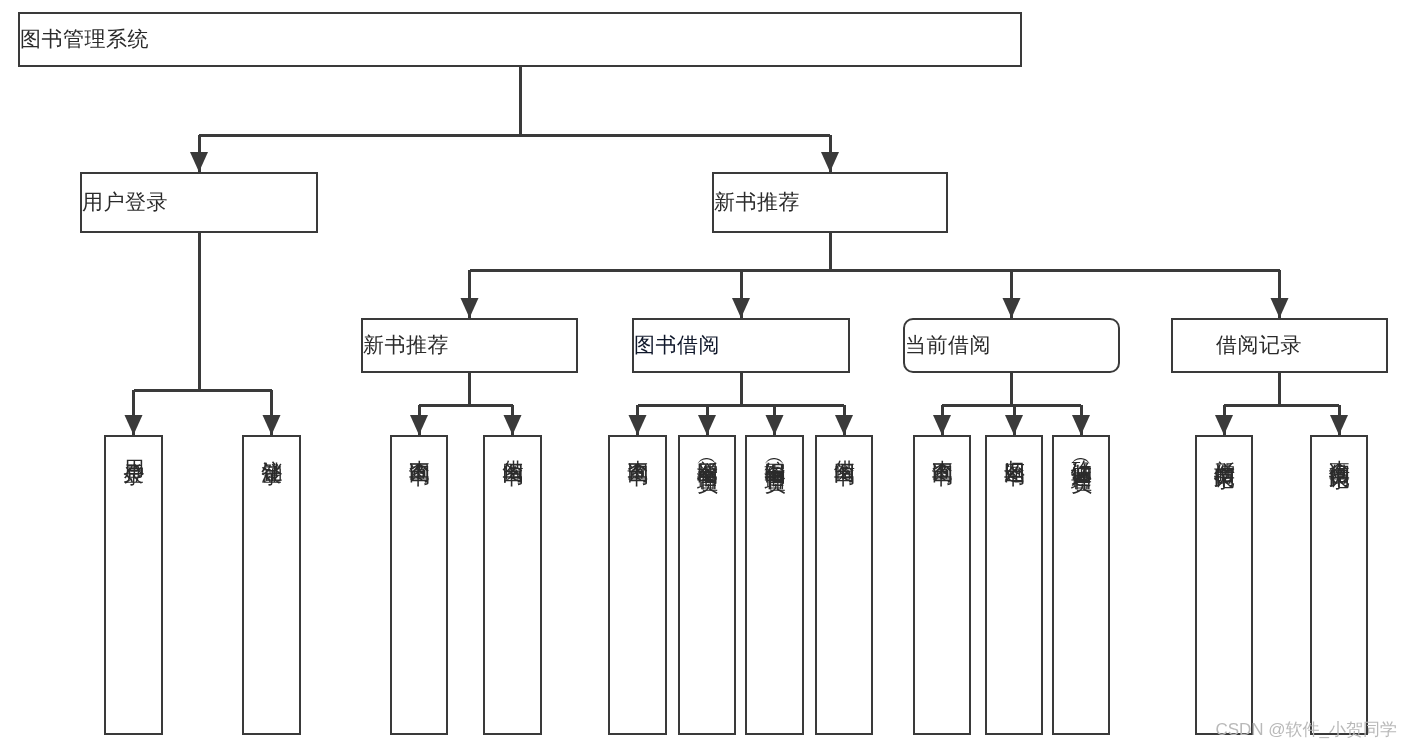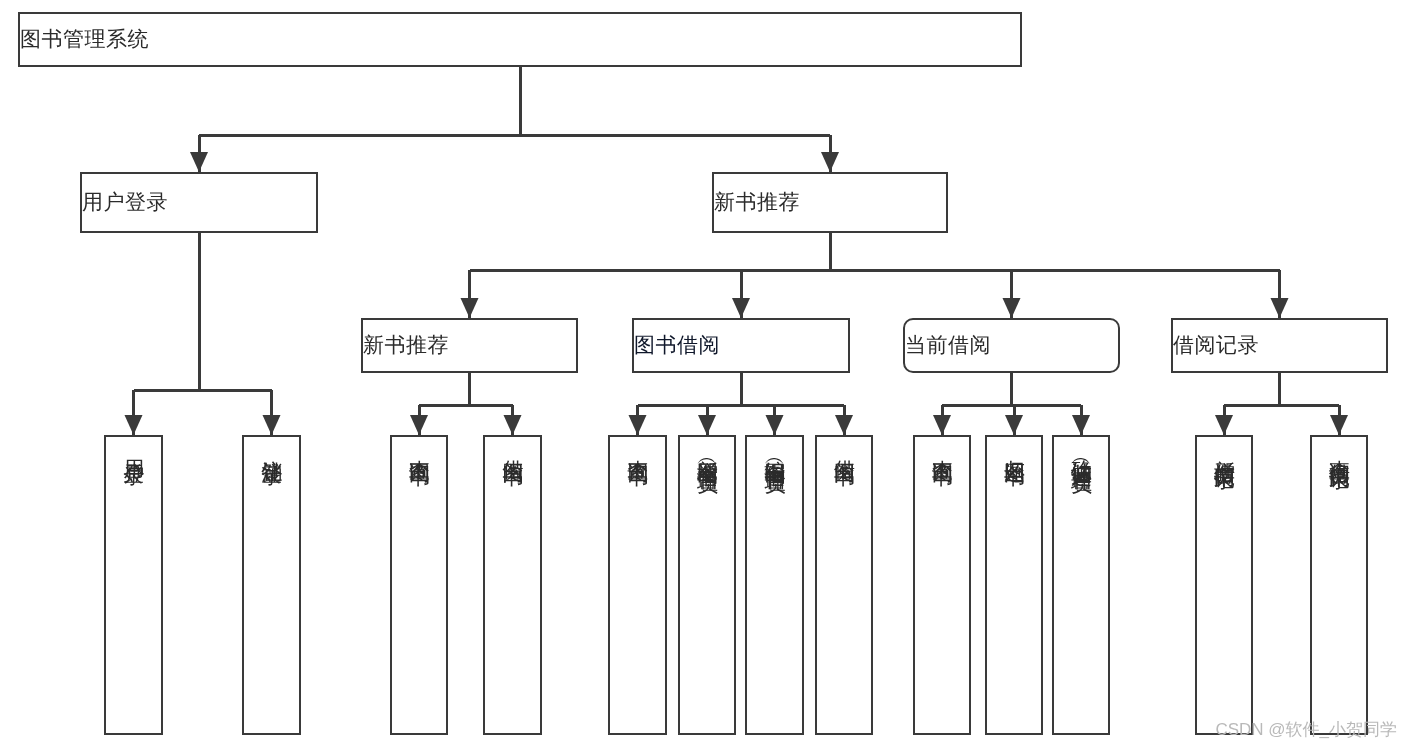--- a/index.html
+++ b/index.html
@@ -139,21 +139,21 @@
       </div>
       <div class="node horiz" style="left: 361px; top: 318px; width: 217px; height: 55px; border-color: rgb(58, 58, 58); color: rgb(43, 43, 43);">
         <span class="label">新书推荐</span>
       </div>
       <div class="node horiz" style="left: 632px; top: 318px; width: 218px; height: 55px; border-color: rgb(58, 58, 58); color: #0f172a;">
         <span class="label">图书借阅</span>
       </div>
       <div class="node horiz" style="left: 903px; top: 318px; width: 217px; height: 55px; border-color: rgb(58, 58, 58); color: rgb(43, 43, 43); border-radius: 10px;">
         <span class="label">当前借阅</span>
       </div>
-      <div class="node horiz" style="left: 1171px; top: 318px; width: 217px; height: 55px; border-color: rgb(58, 58, 58); color: rgb(43, 43, 43);">
+      <div class="node horiz" style="left: 1171px; top: 318px; width: 217px; height: 55px; border-color: rgb(58, 58, 58); color: rgb(43, 43, 43); padding-left: 43px;">
         <span class="label">借阅记录</span>
       </div>
       <div class="node vert" style="left: 104px; top: 435px; width: 59px; height: 300px; border-color: rgb(58, 58, 58); color: rgb(43, 43, 43);">
         <span class="label">用户登录</span>
       </div>
       <div class="node vert" style="left: 242px; top: 435px; width: 59px; height: 300px; border-color: rgb(58, 58, 58); color: rgb(43, 43, 43);">
         <span class="label">注销登录</span>
       </div>
       <div class="node vert" style="left: 390px; top: 435px; width: 58px; height: 300px; border-color: rgb(58, 58, 58); color: rgb(43, 43, 43);">
         <span class="label">查询图书</span>

